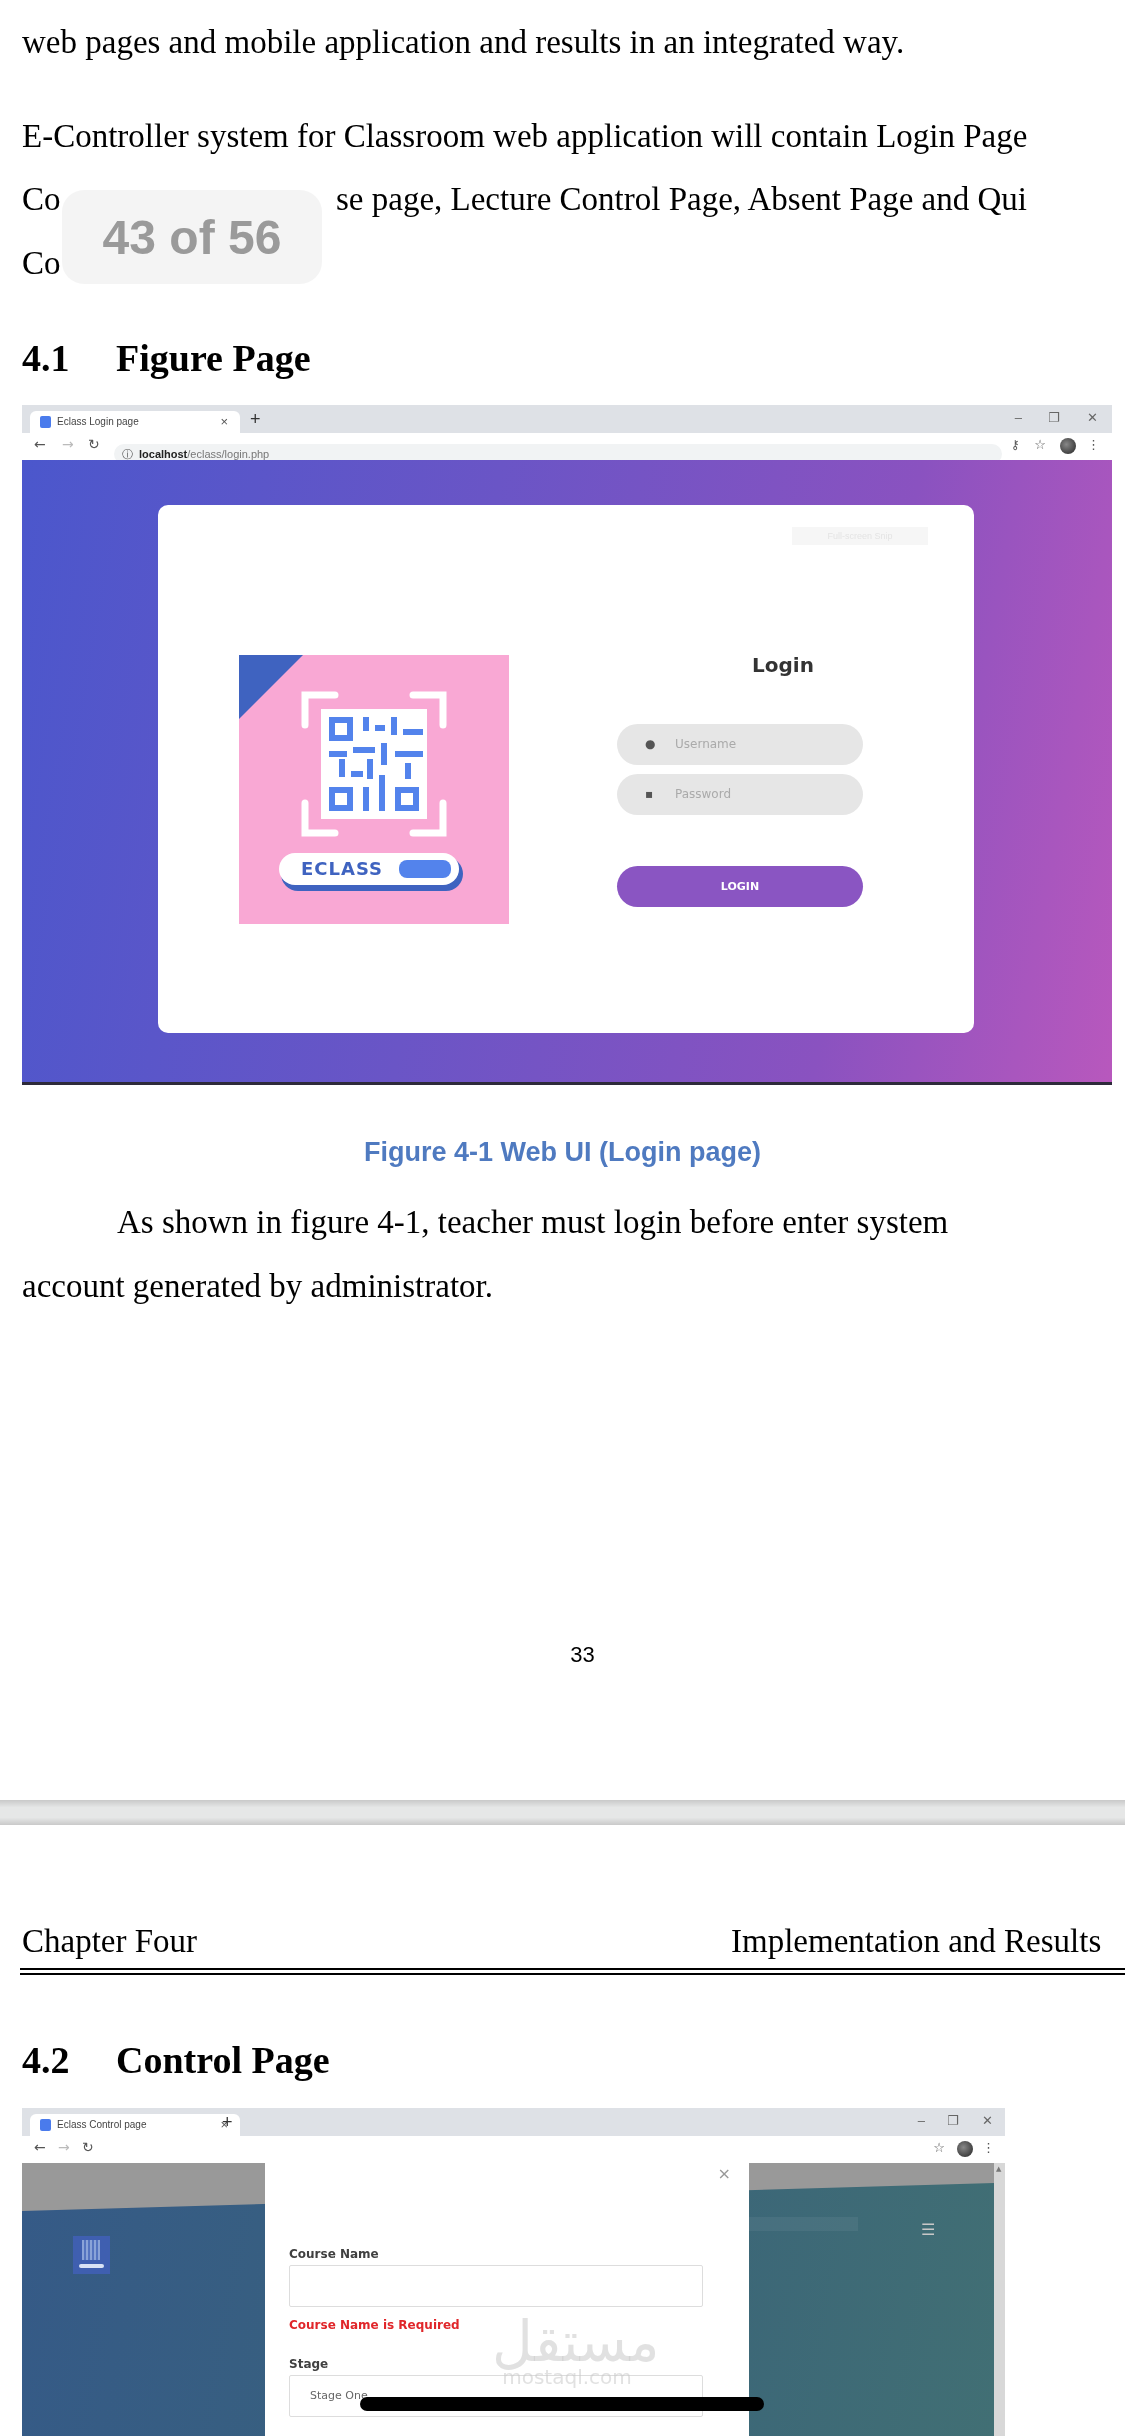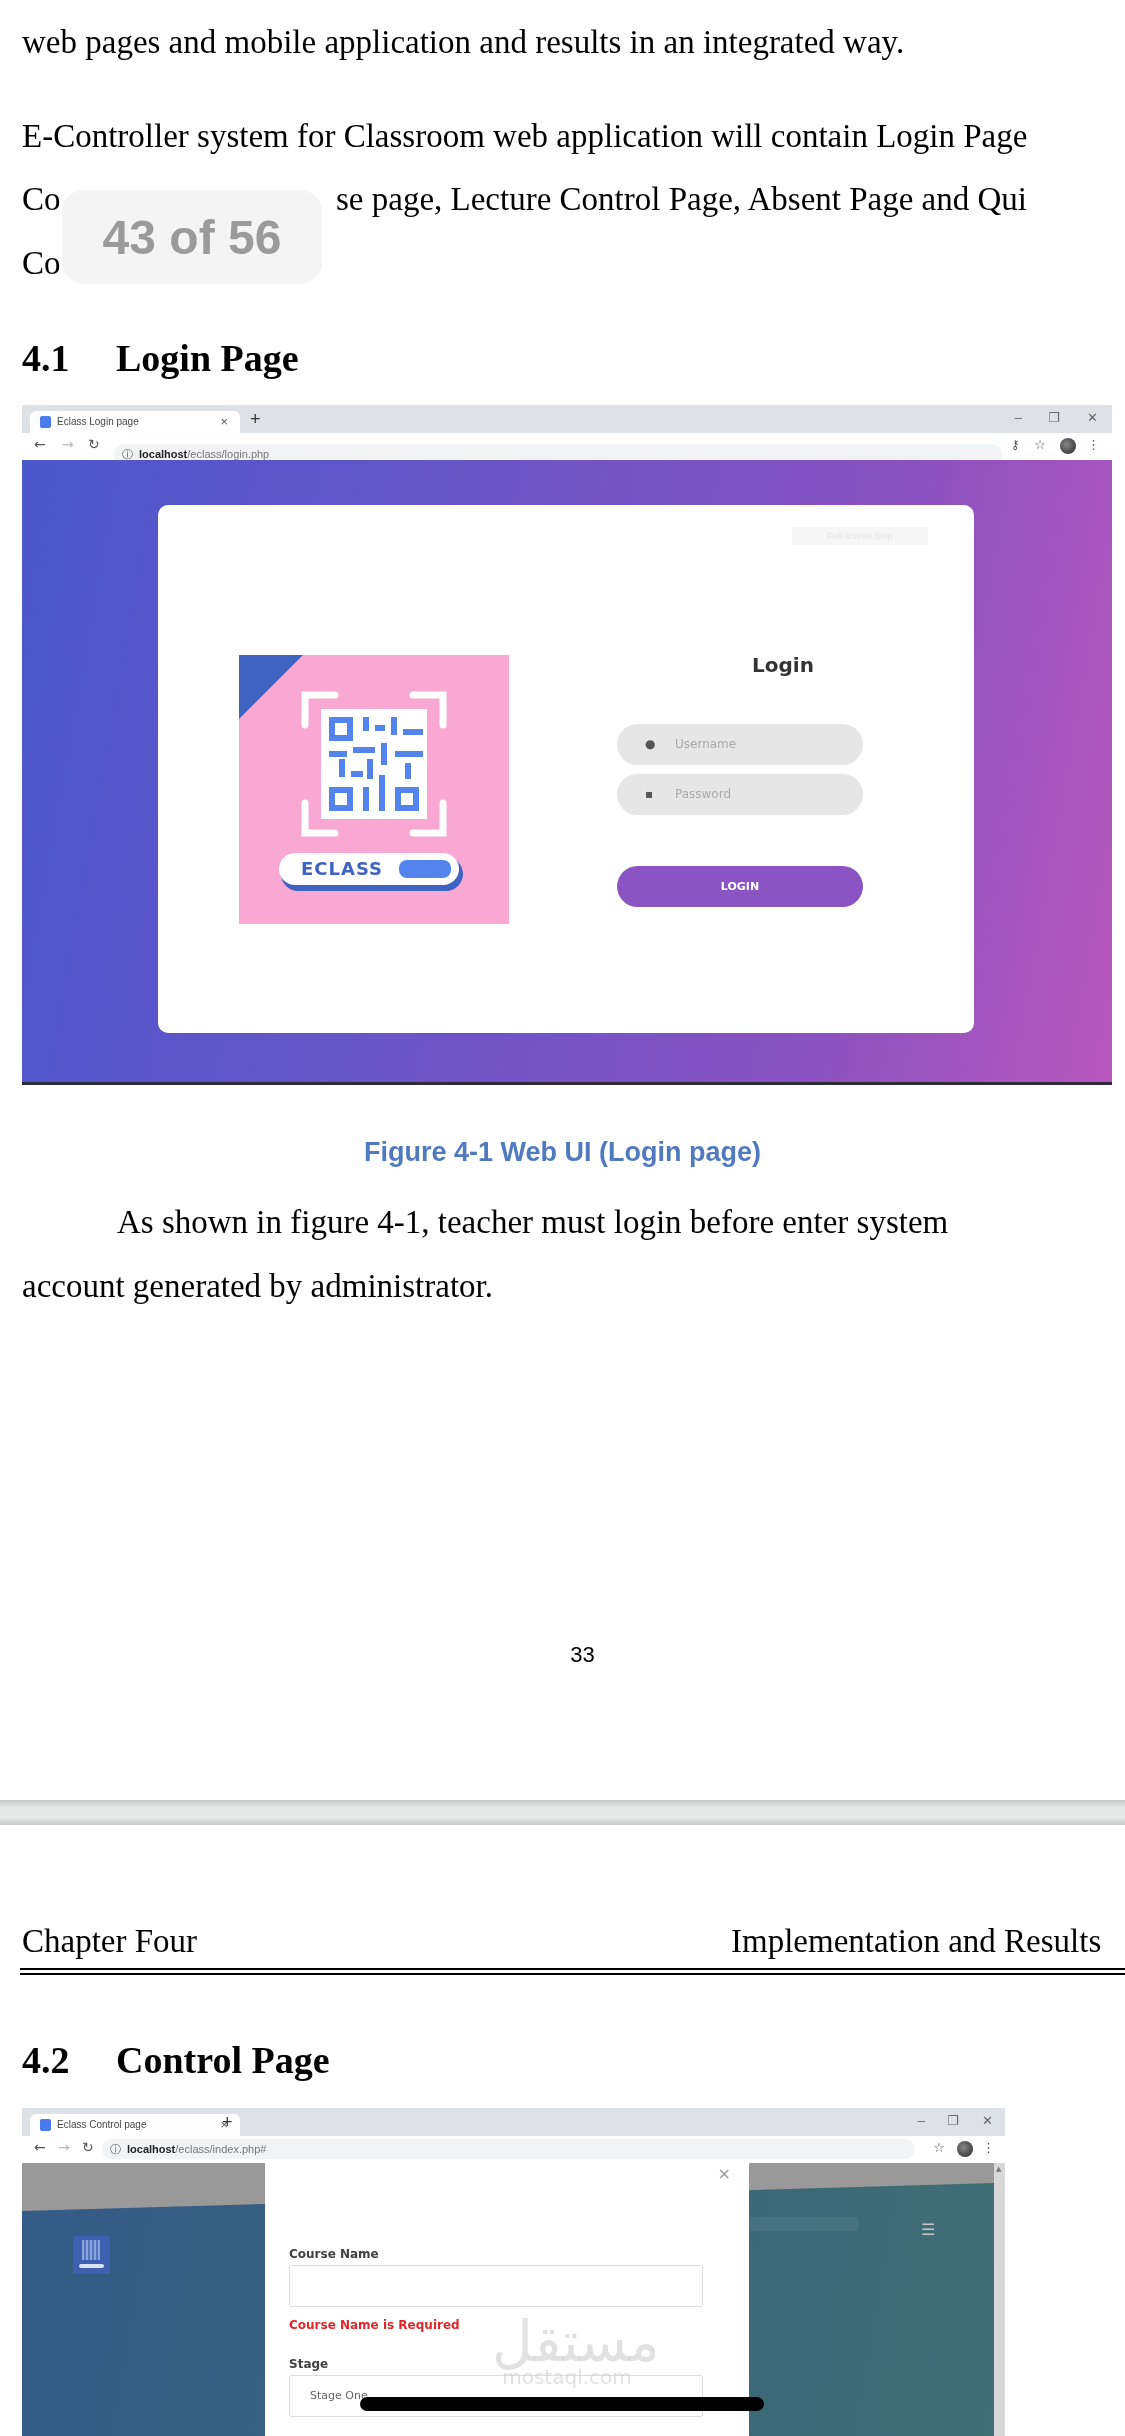--- a/index.html
+++ b/index.html
@@ -74,21 +74,21 @@
 
 <div class="abs ptext" style="left:22px;top:22px;">web pages and mobile application and results in an integrated way.</div>
 <div class="abs ptext" style="left:22px;top:116px;">E-Controller system for Classroom web application will contain Login Page</div>
 <div class="abs ptext" style="left:22px;top:179px;">Co</div>
 <div class="abs ptext" style="left:336px;top:179px;">se page, Lecture Control Page, Absent Page and Qui</div>
 <div class="abs ptext" style="left:22px;top:243px;">Co</div>
 
 <div class="abs page-badge">43 of 56</div>
 
 <div class="abs heading" style="left:22px;top:336px;">
-  <span class="num">4.1</span><span>Login Page</span>
+  <span class="num">4.1</span><span>Figure Page</span>
 </div>
 
 <div class="abs browser" style="left:22px;top:405px;width:1090px;height:680px;">
   <div class="tabbar">
     <div class="tab">
       <span class="fav"></span>
       <span class="title">Eclass Login page</span>
       <span class="x">×</span>
     </div>
     <span class="newtab">+</span>
@@ -195,23 +195,20 @@
     </div>
     <span class="newtab" style="left:200px;">+</span>
     <span class="winctl" style="right:80px;">–</span>
     <span class="winctl" style="right:46px;">❐</span>
     <span class="winctl" style="right:12px;">✕</span>
   </div>
   <div class="addrbar">
     <span class="navbtn" style="left:12px;">←</span>
     <span class="navbtn" style="left:36px;color:#bbb;">→</span>
     <span class="navbtn" style="left:60px;">↻</span>
-    <div class="omnibox" style="left:80px;right:90px;">
-      <span class="info">ⓘ</span><b>localhost</b><span>/eclass/index.php#</span>
-    </div>
     <span class="tool" style="right:60px;">☆</span>
     <span class="avatar" style="right:32px;"></span>
     <span class="tool" style="right:10px;">⋮</span>
   </div>
   <div class="ctl-top"></div>
   <div class="ctl-bg"></div>
   <div class="ctl-scroll">
       <span class="up">▲</span>
     </div>
   <div style="position:absolute;left:0;top:55px;right:11px;bottom:0;">

